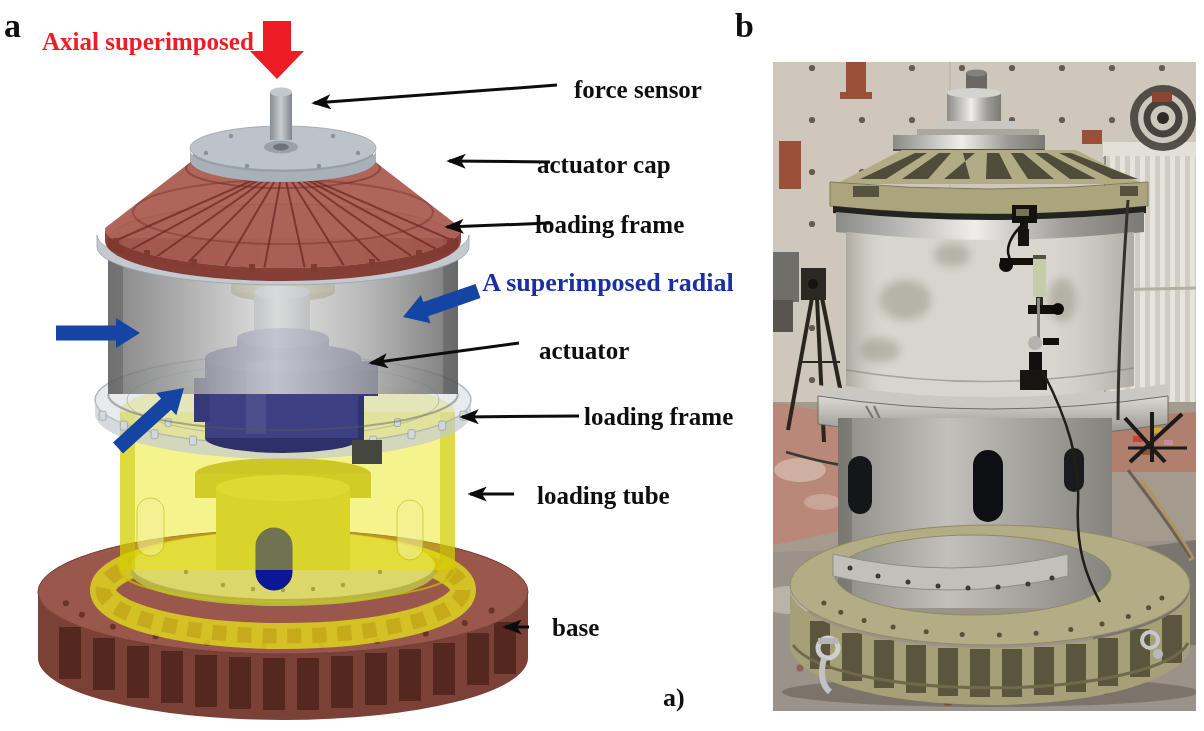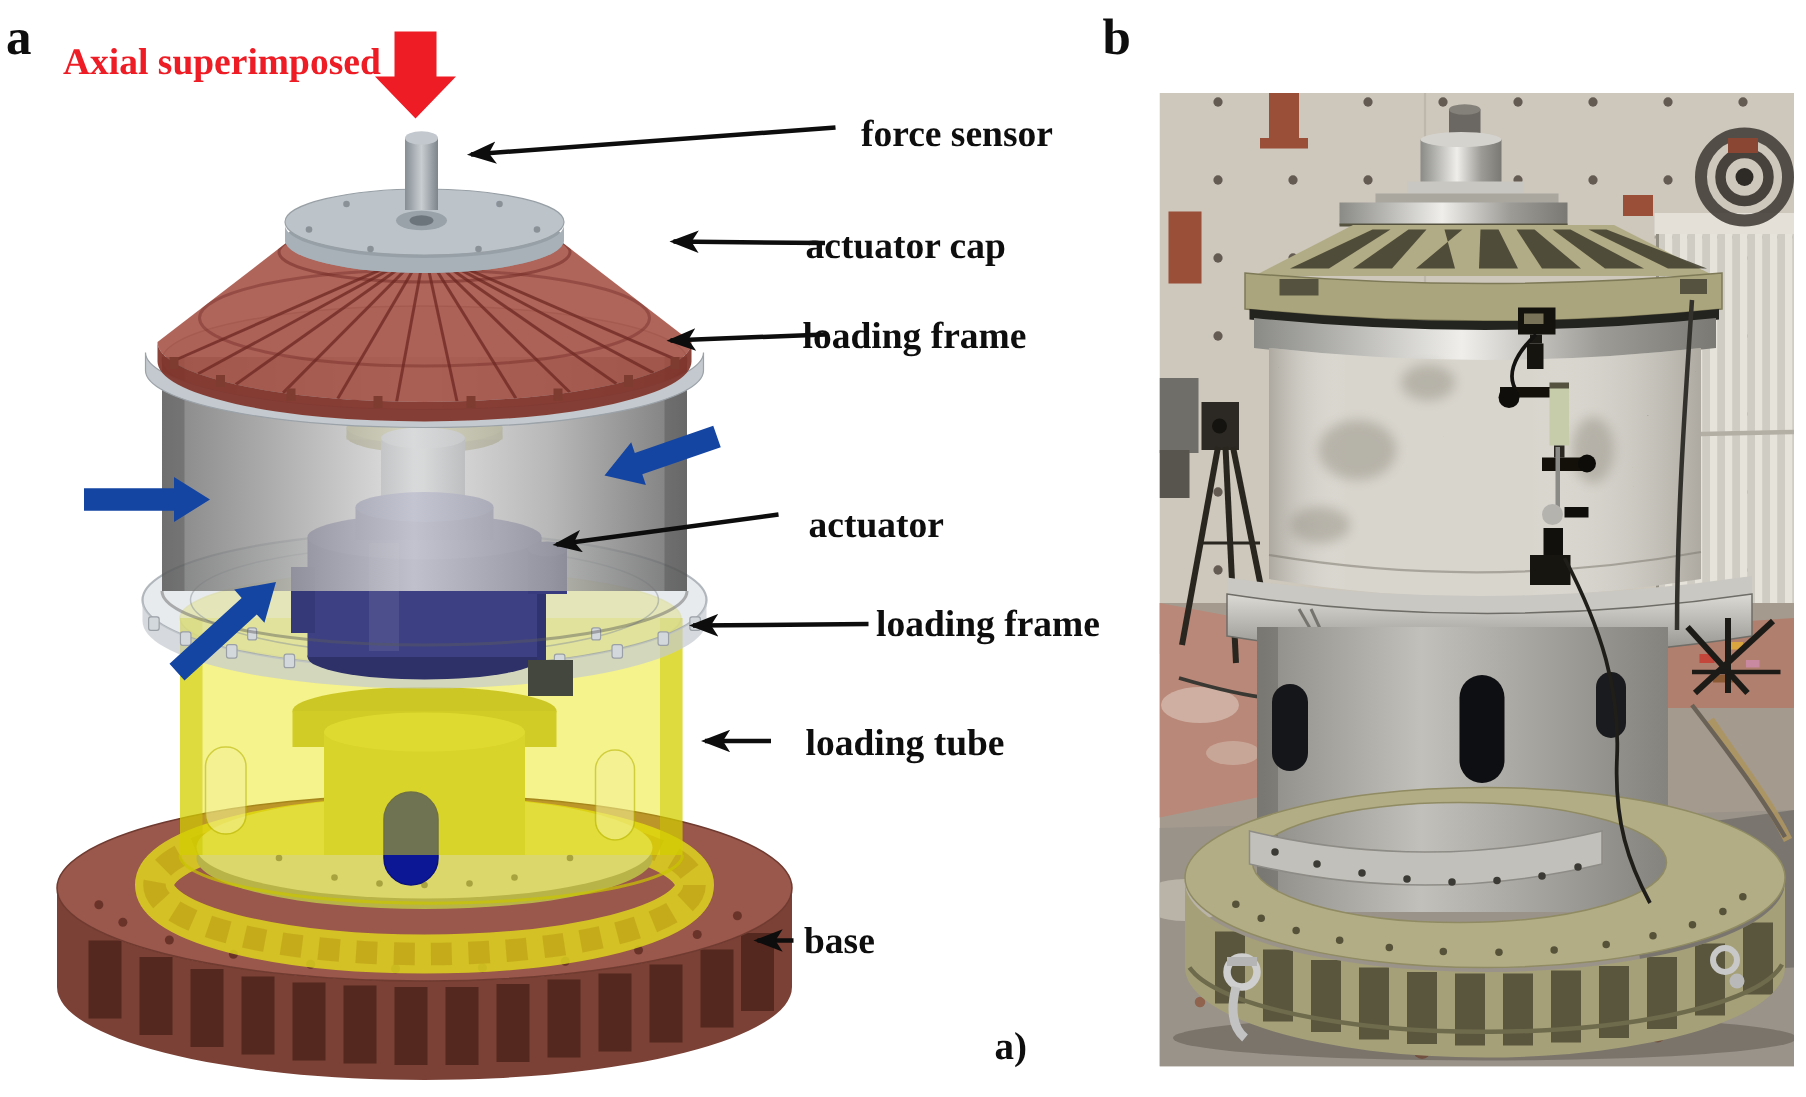--- a/index.html
+++ b/index.html
@@ -475,24 +475,25 @@
       <path d="M1128,470 C1155,505 1175,532 1190,558" stroke="#6b6257" stroke-width="3" fill="none"></path>
     </g>
   </g>
 </svg>
 
   <div class="txt panel-letter" style="left:4px;top:8px;">a</div>
   <div class="txt panel-letter" style="left:735px;top:8px;">b</div>
   <div class="txt axial" style="left:42px;top:29px;">Axial superimposed</div>
 
   <div class="radial">
+    <div>A superimposed radial</div>
   </div>
 
   <div class="txt part-label" style="left:535px;top:77px;margin-left:39px;">force sensor</div>
   <div class="txt part-label" style="left:537px;top:152px;">actuator cap</div>
   <div class="txt part-label" style="left:535px;top:212px;">loading frame</div>
   <div class="txt part-label" style="left:539px;top:338px;">actuator</div>
   <div class="txt part-label" style="left:584px;top:404px;">loading frame</div>
   <div class="txt part-label" style="left:537px;top:483px;">loading tube</div>
-  <div class="txt part-label" style="left:536px;top:615px;">base</div>
+  <div class="txt part-label" style="left:552px;top:615px;">base</div>
 
   <div class="txt caption" style="left:663px;top:684px;">a)</div>
 </div>
 
 </body></html>

